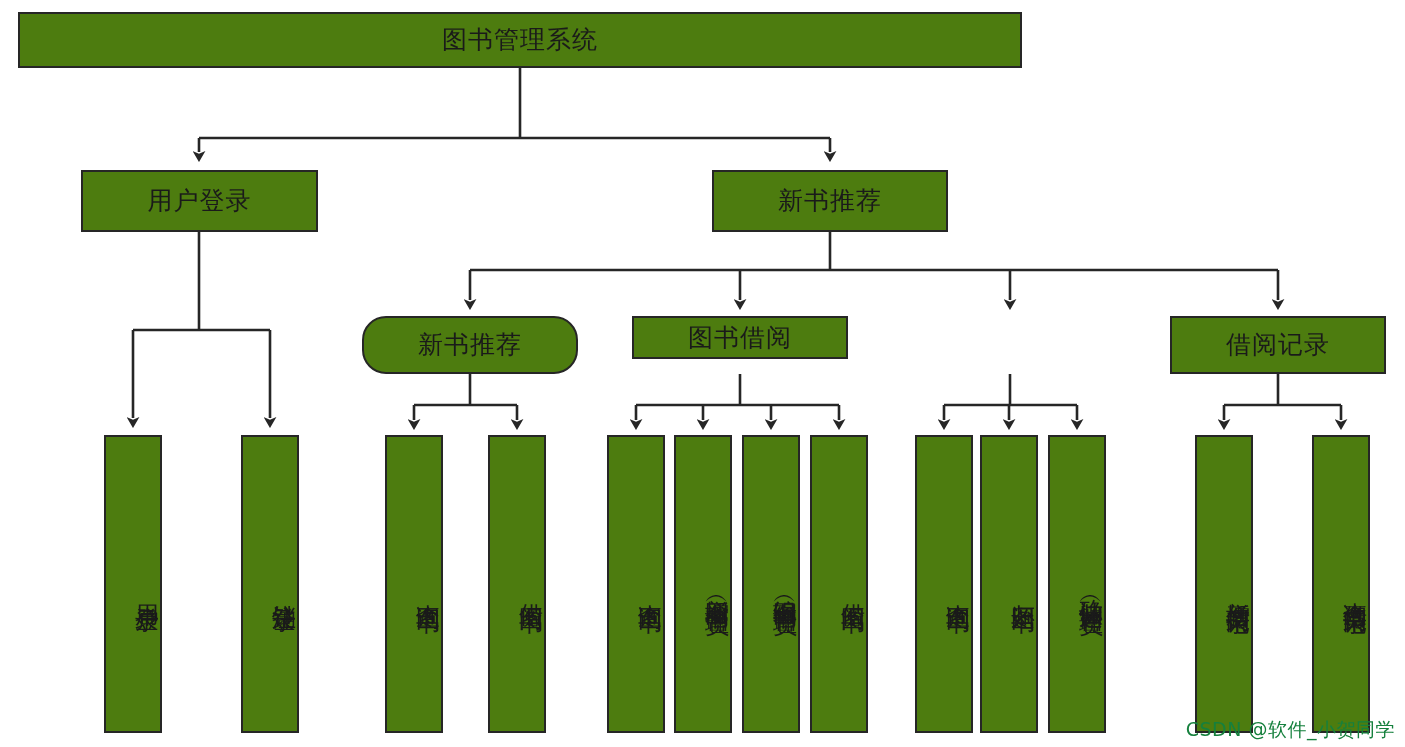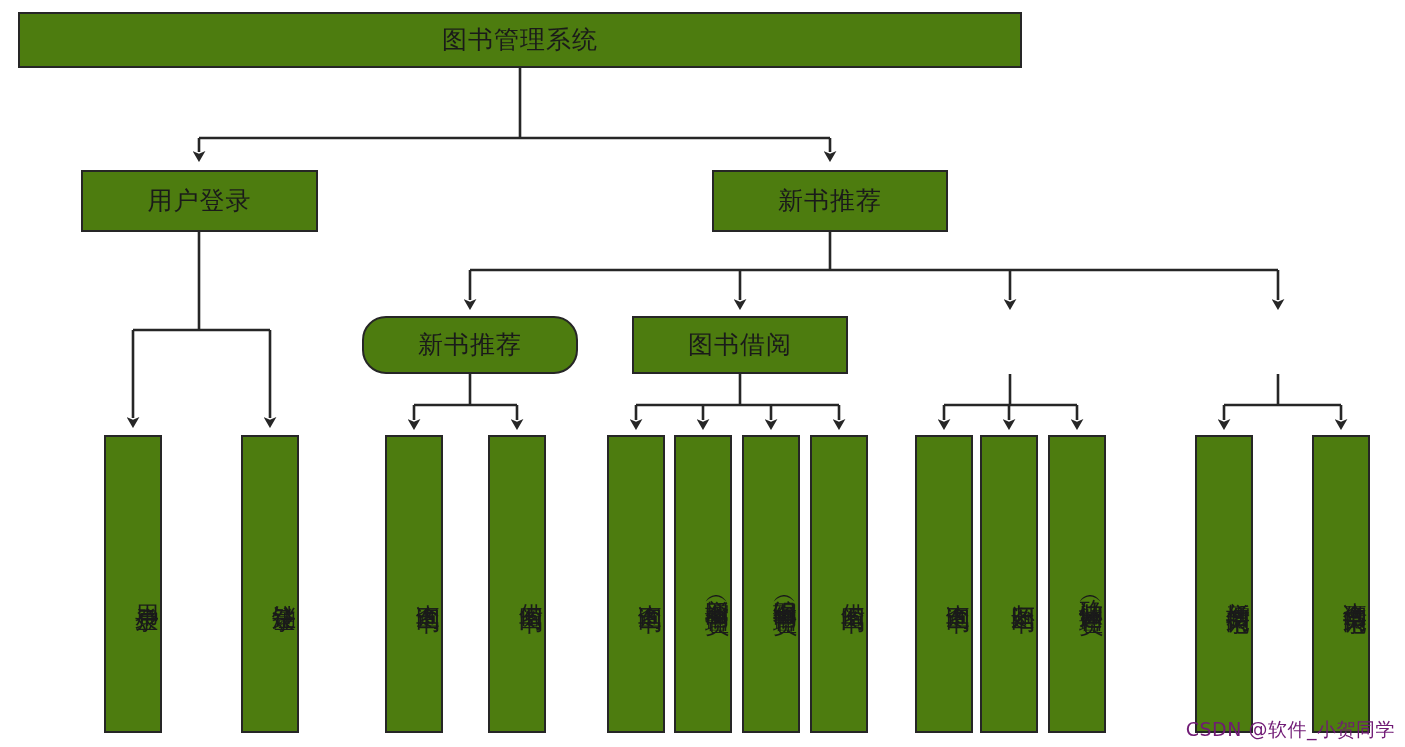--- a/index.html
+++ b/index.html
@@ -56,21 +56,21 @@
     text-orientation: upright;
     display: block;
     white-space: normal;
     max-height: 100%;
   }
   #watermark {
     position: absolute;
     right: 10px;
     bottom: 4px;
     font-size: 19px;
-    color: #701a75;
+    color: #15803d;
     white-space: nowrap;
     letter-spacing: 0.5px;
   }
 </style>
 </head>
 <body>
 
 <div id="diagram-root">
 
   <svg id="edge-layer" viewBox="0 0 1405 747" width="1405" height="747" xmlns="http://www.w3.org/2000/svg">
@@ -132,25 +132,28 @@
   </div>
 
   <div class="node horizontal" style="left:712px; top:170px; width:236px; height:62px;">
     <span>新书推荐</span>
   </div>
 
   <div class="node horizontal" style="left:362px; top:316px; width:216px; height:58px;border-radius:24px;">
     <span>新书推荐</span>
   </div>
 
-  <div class="node horizontal" style="left:632px; top:316px; width:216px; height:58px;">
+  <div class="node horizontal" style="left:632px; top:316px; width:216px; height:43px;">
     <span>图书借阅</span>
   </div>
 
 
+  <div class="node horizontal" style="left:1170px; top:316px; width:216px; height:58px;">
+    <span>借阅记录</span>
+  </div>
 
   <div class="node leaf" style="left:104px; top:435px; width:58px; height:298px;">
     <span class="leaf-label">用户登录</span>
   </div>
 
   <div class="node leaf" style="left:241px; top:435px; width:58px; height:298px;">
     <span class="leaf-label">注销登录</span>
   </div>
 
   <div class="node leaf" style="left:385px; top:435px; width:58px; height:298px;">

